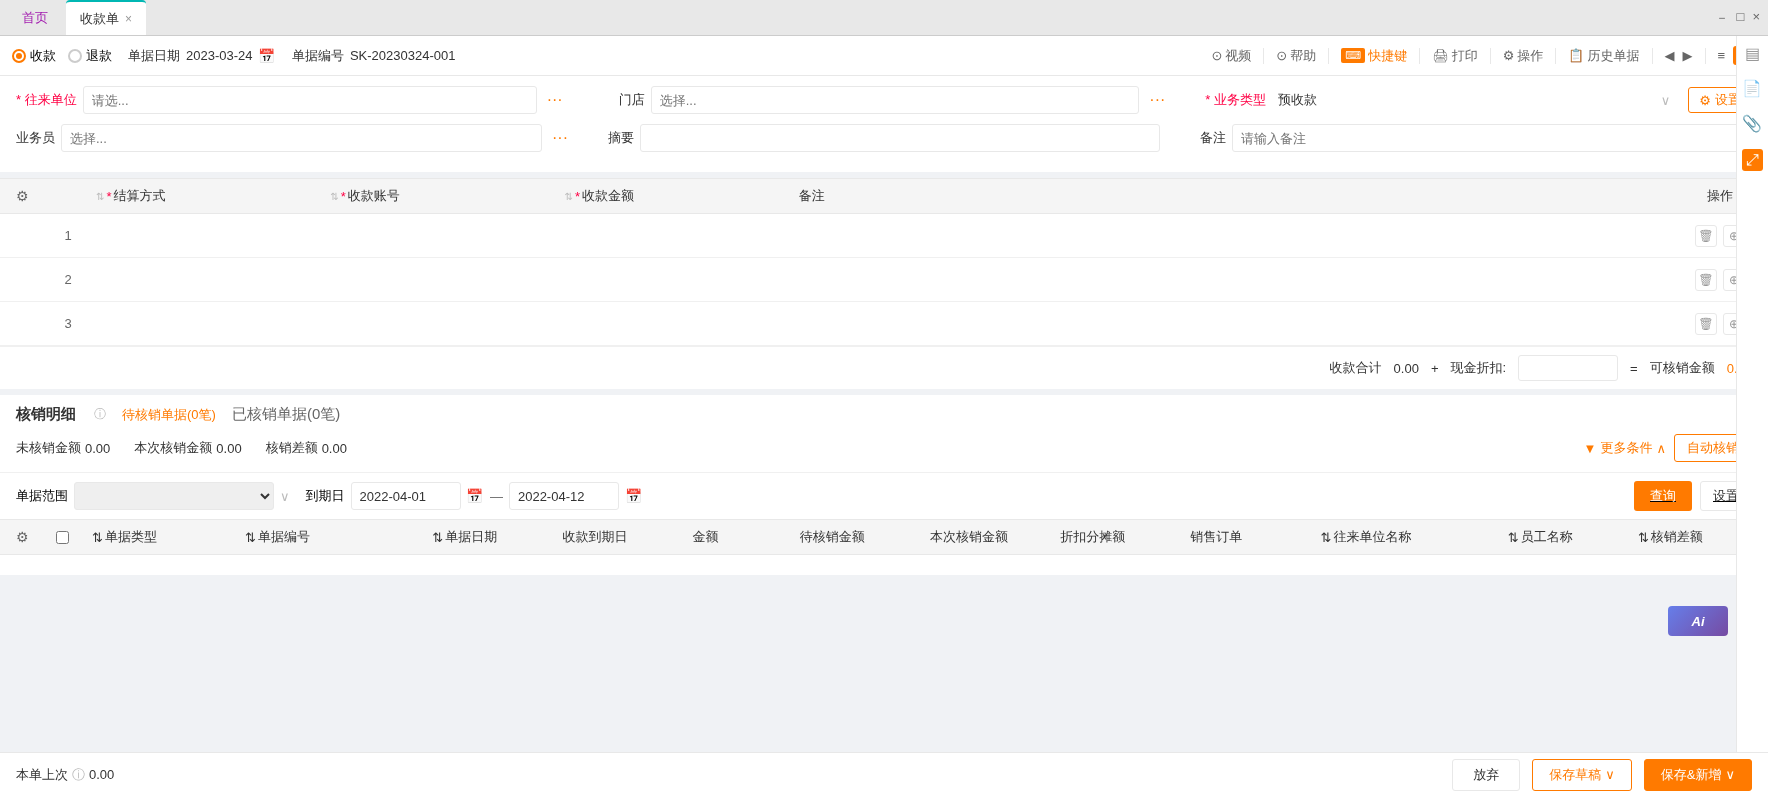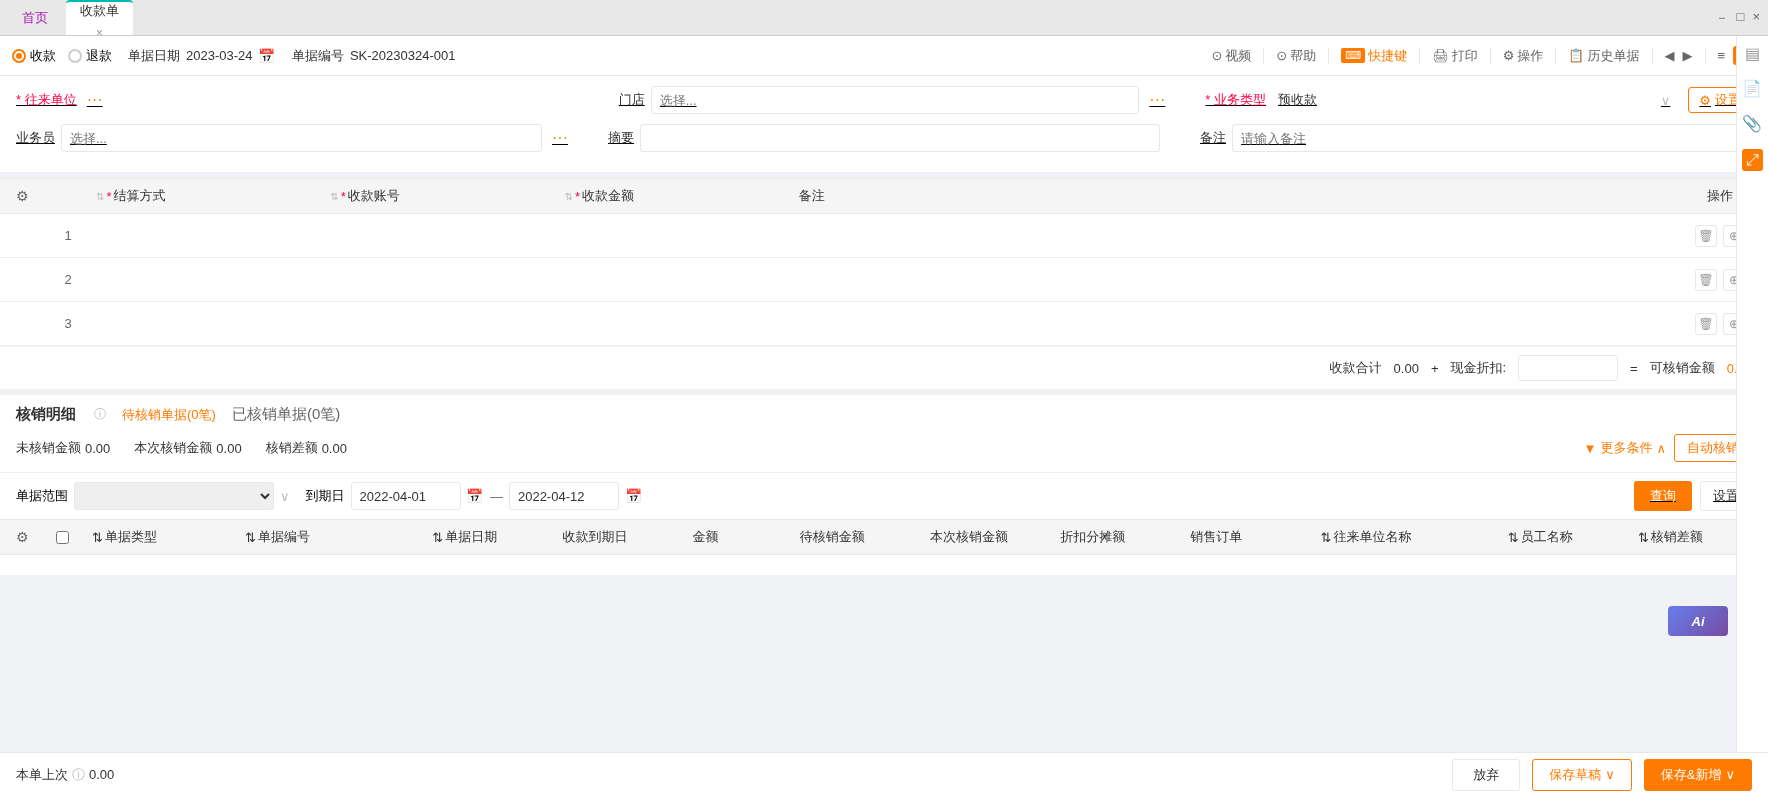--- a/index.html
+++ b/index.html
@@ -16,21 +16,21 @@
     }
     .tab-item {
       display: flex; align-items: center; gap: 6px;
       padding: 0 14px;
       height: 100%;
       cursor: pointer;
       border-radius: 4px 4px 0 0;
       font-size: 13px;
     }
     .tab-item.home { background: transparent; color: #a21caf; }
-    .tab-item.active { background: #fff; color: #333; border-top: 2px solid #00b7b3; flex-direction: column; }
+    .tab-item.active { background: #fff; color: #333; border-top: 2px solid #00b7b3; }
     .tab-close { color: #999; font-size: 12px; cursor: pointer; }
     .tab-bar-right { margin-left: auto; display: flex; gap: 8px; color: #666; font-size: 16px; cursor: pointer; }
 
     
     .toolbar {
       display: flex; align-items: center;
       background: #fff;
       height: 40px;
       padding: 0 12px;
       border-bottom: 1px solid #e8e8e8;
@@ -49,21 +49,21 @@
     .toolbar-right-item { display: flex; align-items: center; gap: 3px; cursor: pointer; color: #666; }
     .toolbar-right-item.highlight { color: #ff7a00; }
     .divider-v { width: 1px; height: 16px; background: #e8e8e8; margin: 0 4px; }
 
     
     .main-form {
       background: #fff;
       padding: 10px 16px;
       border-bottom: 6px solid #f0f2f5;
     }
-    .form-row { display: flex; align-items: center; gap: 0; margin-bottom: 10px; text-decoration: underline; }
+    .form-row { display: flex; align-items: center; gap: 0; margin-bottom: 10px; }
     .form-field { display: flex; align-items: center; gap: 6px; flex: 1; }
     .form-field-label { color: #f04; white-space: nowrap; font-size: 13px; }
     .form-field-label.normal { color: #333; }
     .form-input {
       flex: 1; height: 28px; border: 1px solid #e8e8e8; border-radius: 3px;
       padding: 0 8px; color: #999; font-size: 13px; background: #fff;
       outline: none;
     }
     .form-more { color: #ff7a00; cursor: pointer; font-size: 16px; margin-left: 4px; }
 
@@ -304,20 +304,21 @@
   </div>
 </div>
 
 <div class="content-area">
 
   <div class="main-form">
 
     <div class="form-row">
       <div class="form-field" style="flex:2;">
         <span class="form-field-label">* 往来单位</span>
+        <input class="form-input" type="text" placeholder="请选..." style="">
         <span class="form-more">···</span>
       </div>
       <div style="width:40px;"></div>
       <div class="form-field" style="flex:2;margin-left:16px;">
         <span class="form-field-label normal">门店</span>
         <input class="form-input" type="text" placeholder="选择..." style="">
         <span class="form-more">···</span>
       </div>
       <div style="width:40px;"></div>
       <div class="form-field" style="flex:2; align-items:center;">

